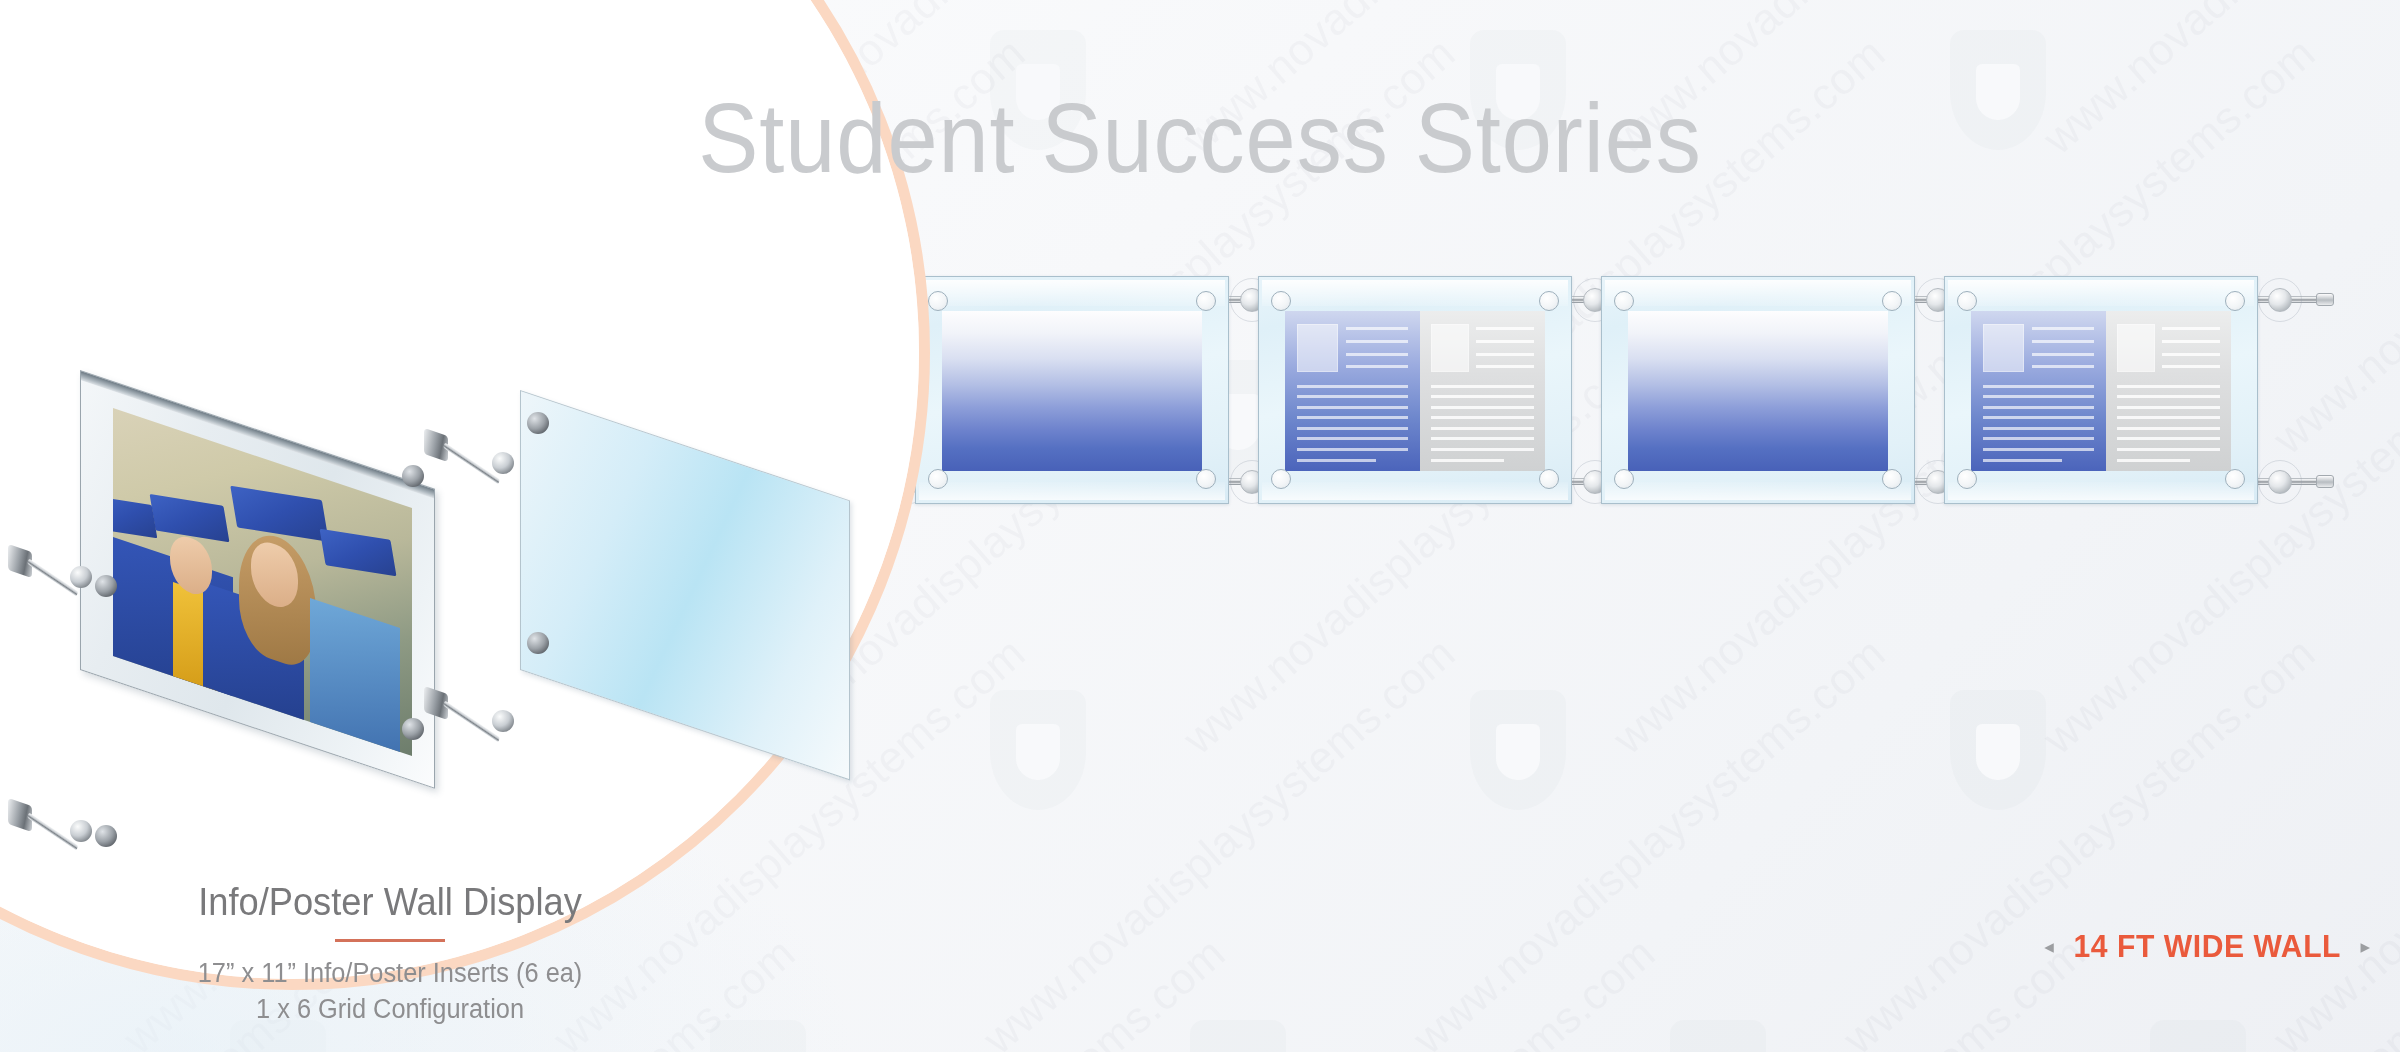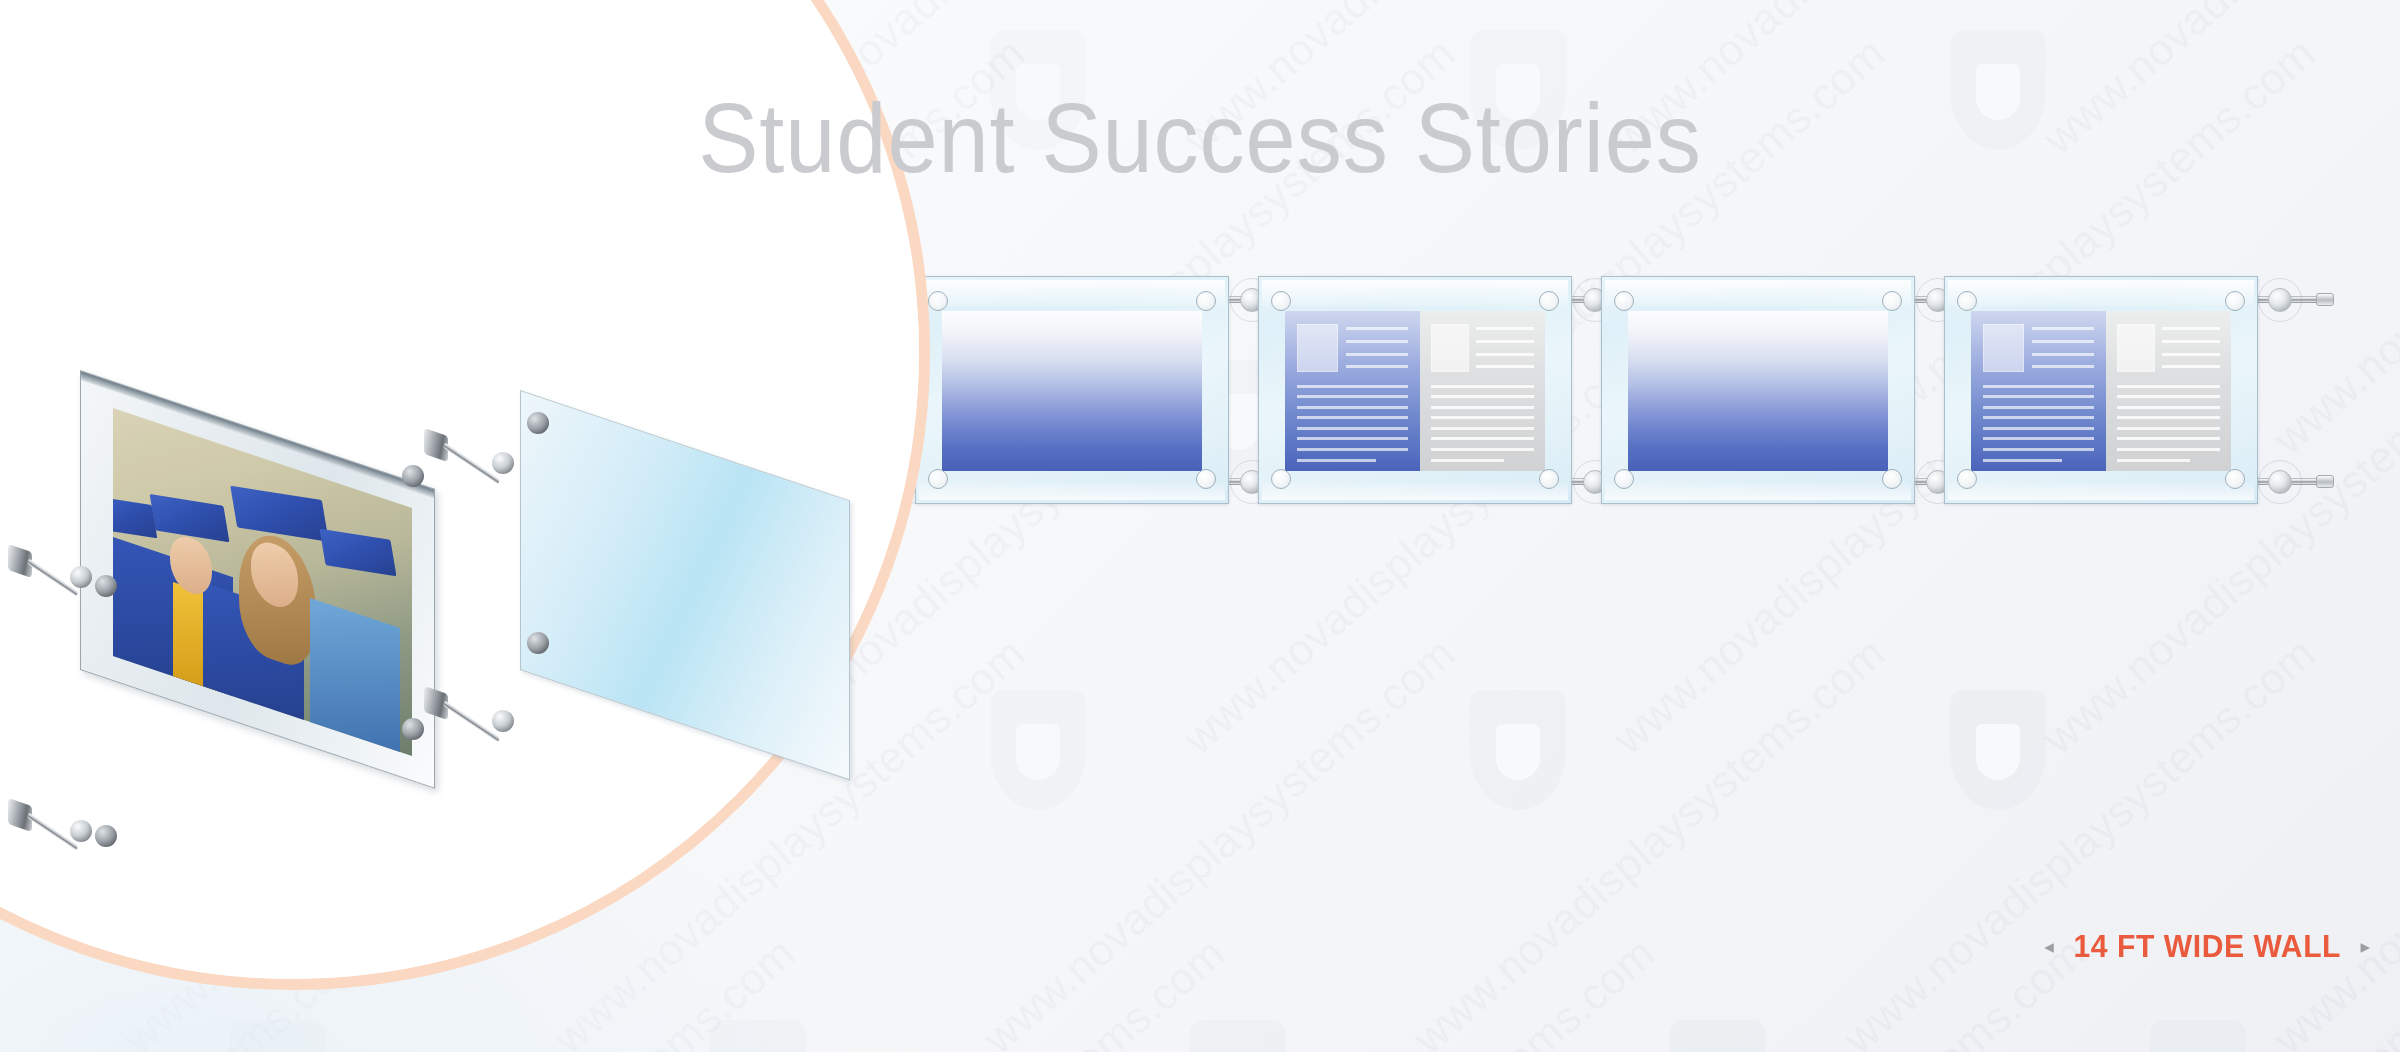--- a/index.html
+++ b/index.html
@@ -592,20 +592,26 @@
       <div class="pin-rod" style="left: 444px; top: 330px; width: 58px; transform: skewY(18.5deg) rotate(18.5deg); transform-origin: left center;"></div>
       <div class="pin-head" style="left: 492px; top: 340.14px;"></div>
       <div style="position: absolute; left: 95px; top: 205px; width: 22px; height: 22px; border-radius: 50%; background: radial-gradient(circle at 34% 30%, rgb(223, 227, 231) 0%, rgb(155, 161, 167) 48%, rgb(78, 83, 89) 88%, rgb(139, 144, 150) 100%);"></div>
       <div style="position: absolute; left: 95px; top: 455px; width: 22px; height: 22px; border-radius: 50%; background: radial-gradient(circle at 34% 30%, rgb(223, 227, 231) 0%, rgb(155, 161, 167) 48%, rgb(78, 83, 89) 88%, rgb(139, 144, 150) 100%);"></div>
       <div style="position: absolute; left: 402px; top: 95px; width: 22px; height: 22px; border-radius: 50%; background: radial-gradient(circle at 34% 30%, rgb(223, 227, 231) 0%, rgb(155, 161, 167) 48%, rgb(78, 83, 89) 88%, rgb(139, 144, 150) 100%);"></div>
       <div style="position: absolute; left: 402px; top: 348px; width: 22px; height: 22px; border-radius: 50%; background: radial-gradient(circle at 34% 30%, rgb(223, 227, 231) 0%, rgb(155, 161, 167) 48%, rgb(78, 83, 89) 88%, rgb(139, 144, 150) 100%);"></div>
       <div style="position: absolute; left: 527px; top: 42px; width: 22px; height: 22px; border-radius: 50%; background: radial-gradient(circle at 34% 30%, rgb(223, 227, 231) 0%, rgb(155, 161, 167) 48%, rgb(78, 83, 89) 88%, rgb(139, 144, 150) 100%);"></div>
       <div style="position: absolute; left: 527px; top: 262px; width: 22px; height: 22px; border-radius: 50%; background: radial-gradient(circle at 34% 30%, rgb(223, 227, 231) 0%, rgb(155, 161, 167) 48%, rgb(78, 83, 89) 88%, rgb(139, 144, 150) 100%);"></div>
     </div>
 
+  <div id="caption">
+    <h2>Info/Poster Wall Display</h2>
+    <div id="cap-rule"></div>
+    <div class="sub">17” x 11” Info/Poster Inserts (6 ea)</div>
+    <div class="sub">1 x 6 Grid Configuration</div>
+  </div>
 
   <div id="widthbadge">
     <span class="ar">◂</span>
     <span class="lbl">14 FT WIDE WALL</span>
     <span class="ar">▸</span>
   </div>
 
 
 </div>
 

